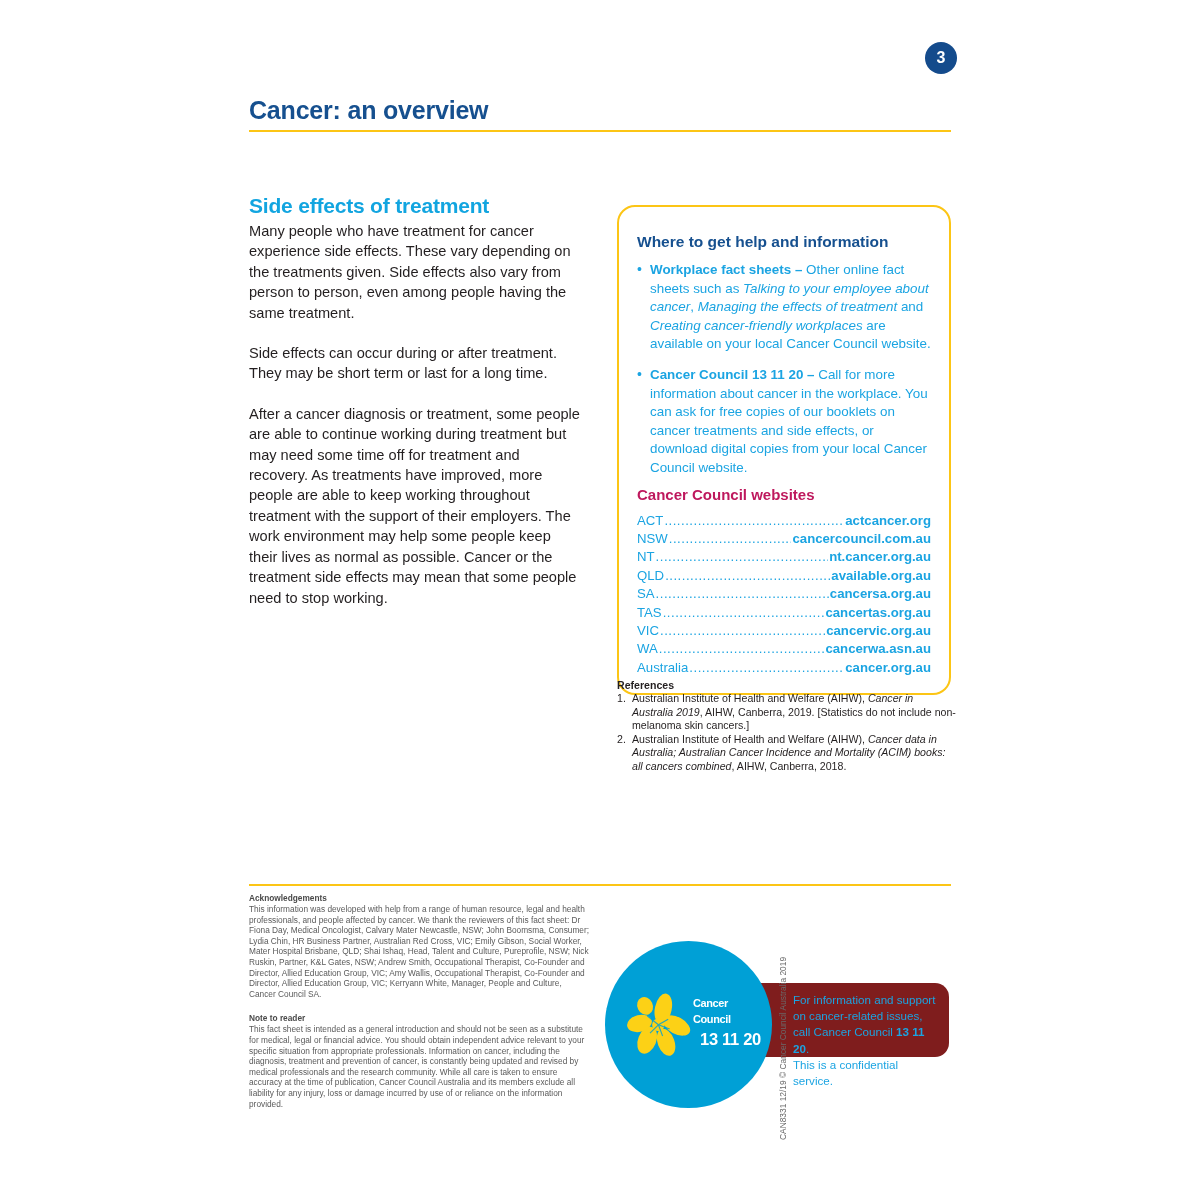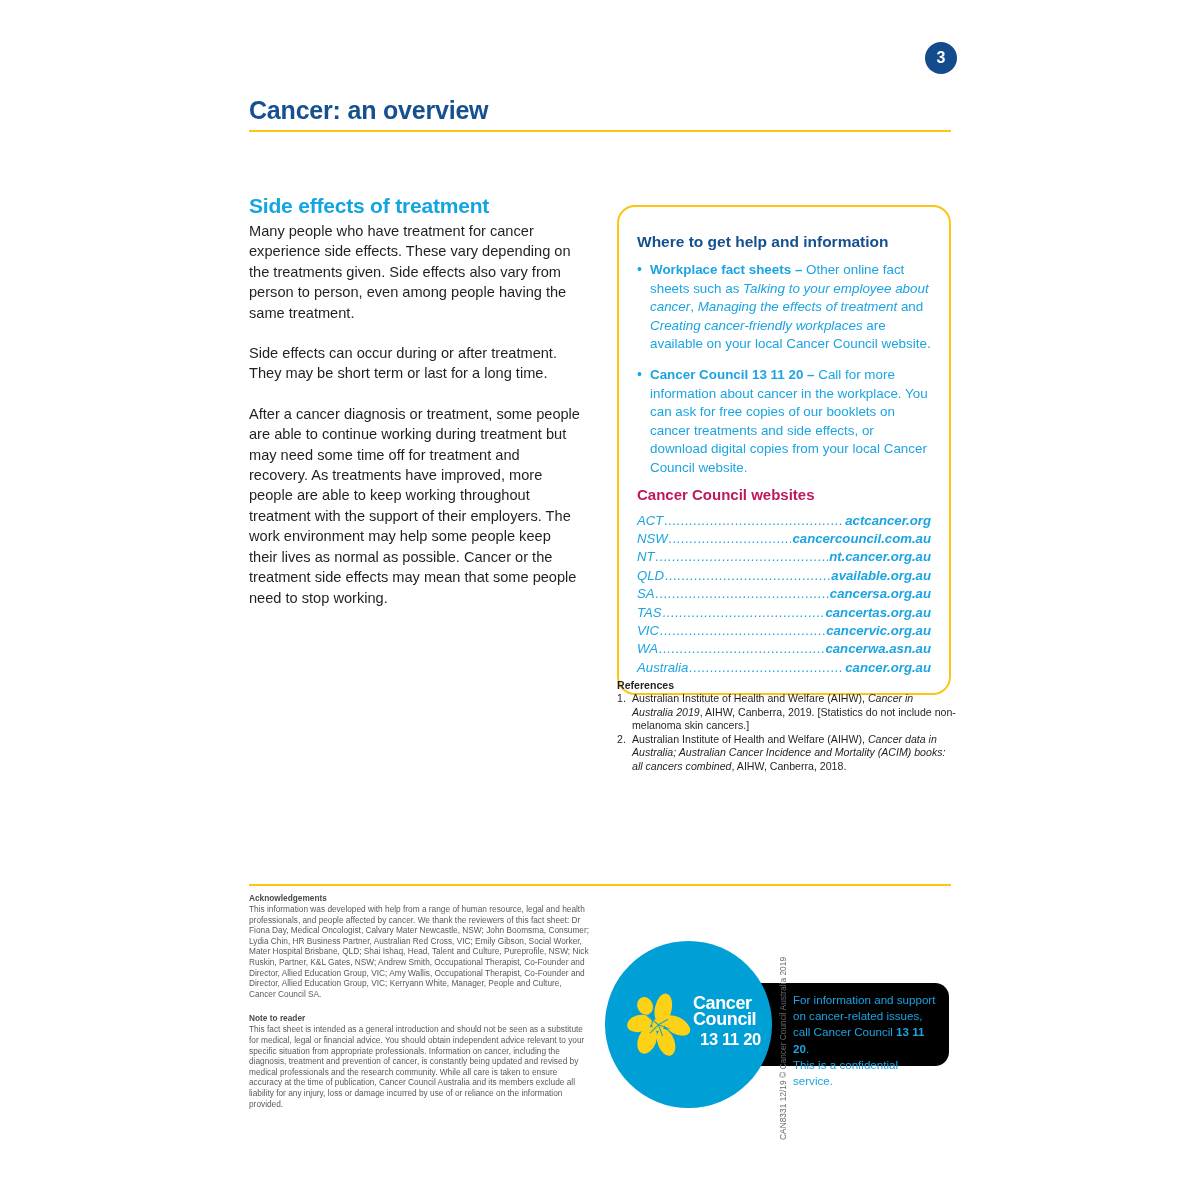--- a/index.html
+++ b/index.html
@@ -125,21 +125,20 @@
   .websites-head {
     font-size: 15px;
     font-weight: bold;
     color: #be185d;
     margin: 0 0 9px 0;
   }
   .site-list {
     margin: 0;
     padding: 0;
     list-style: none;
-    font-style: italic;
   }
   .site-row {
     display: flex;
     align-items: baseline;
     font-size: 13.2px;
     line-height: 18.4px;
     color: #1ba4e2;
     white-space: nowrap;
   }
   .site-state { flex: 0 0 auto; }
@@ -217,22 +216,22 @@
     text-align: left;
   }
   .foot-body:last-child { margin-bottom: 0; }
 
   
   .callout {
     position: absolute;
     left: 759px;
     top: 983px;
     width: 190px;
-    height: 83px;
-    background: #000000;
+    height: 74px;
+    background: #7f1d1d;
     border-radius: 0 14px 14px 0;
     box-sizing: border-box;
     padding: 9px 8px 0 34px;
   }
   .callout-text {
     font-size: 11.6px;
     line-height: 16.2px;
     color: #1ba4e2;
     margin: 0;
   }
@@ -247,21 +246,21 @@
     border-radius: 50%;
     background: #00a0d6;
   }
   .logo-wordmark {
     position: absolute;
     left: 693px;
     top: 996px;
     color: #ffffff;
     font-weight: bold;
     line-height: 15.5px;
-    font-size: 18px;
+    font-size: 11px;
     letter-spacing: -0.4px;
   }
   .logo-phone {
     position: absolute;
     left: 700px;
     top: 1030px;
     color: #ffffff;
     font-weight: bold;
     font-size: 16.5px;
     letter-spacing: -0.3px;

